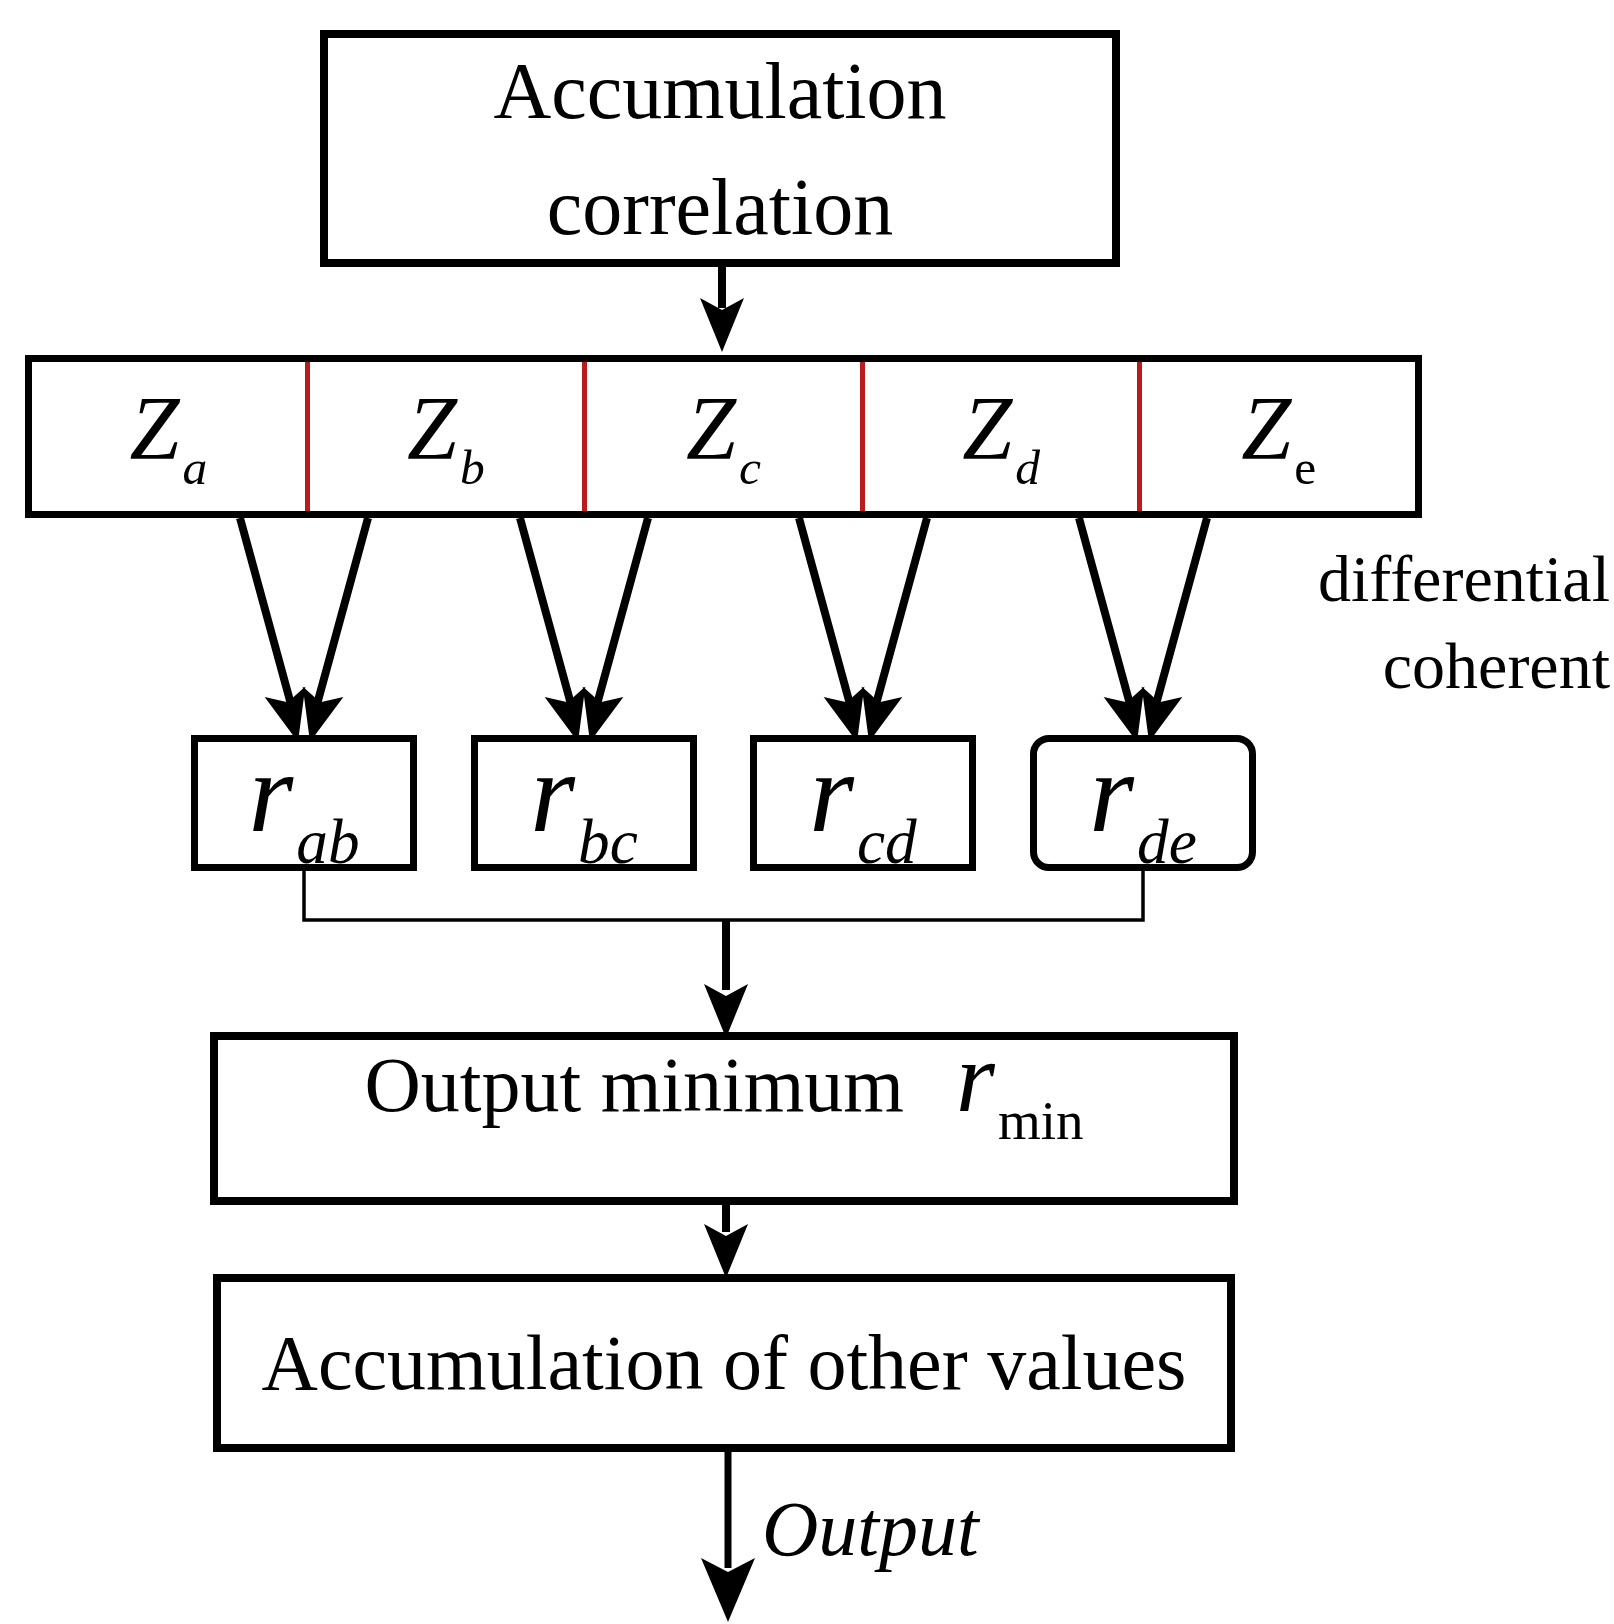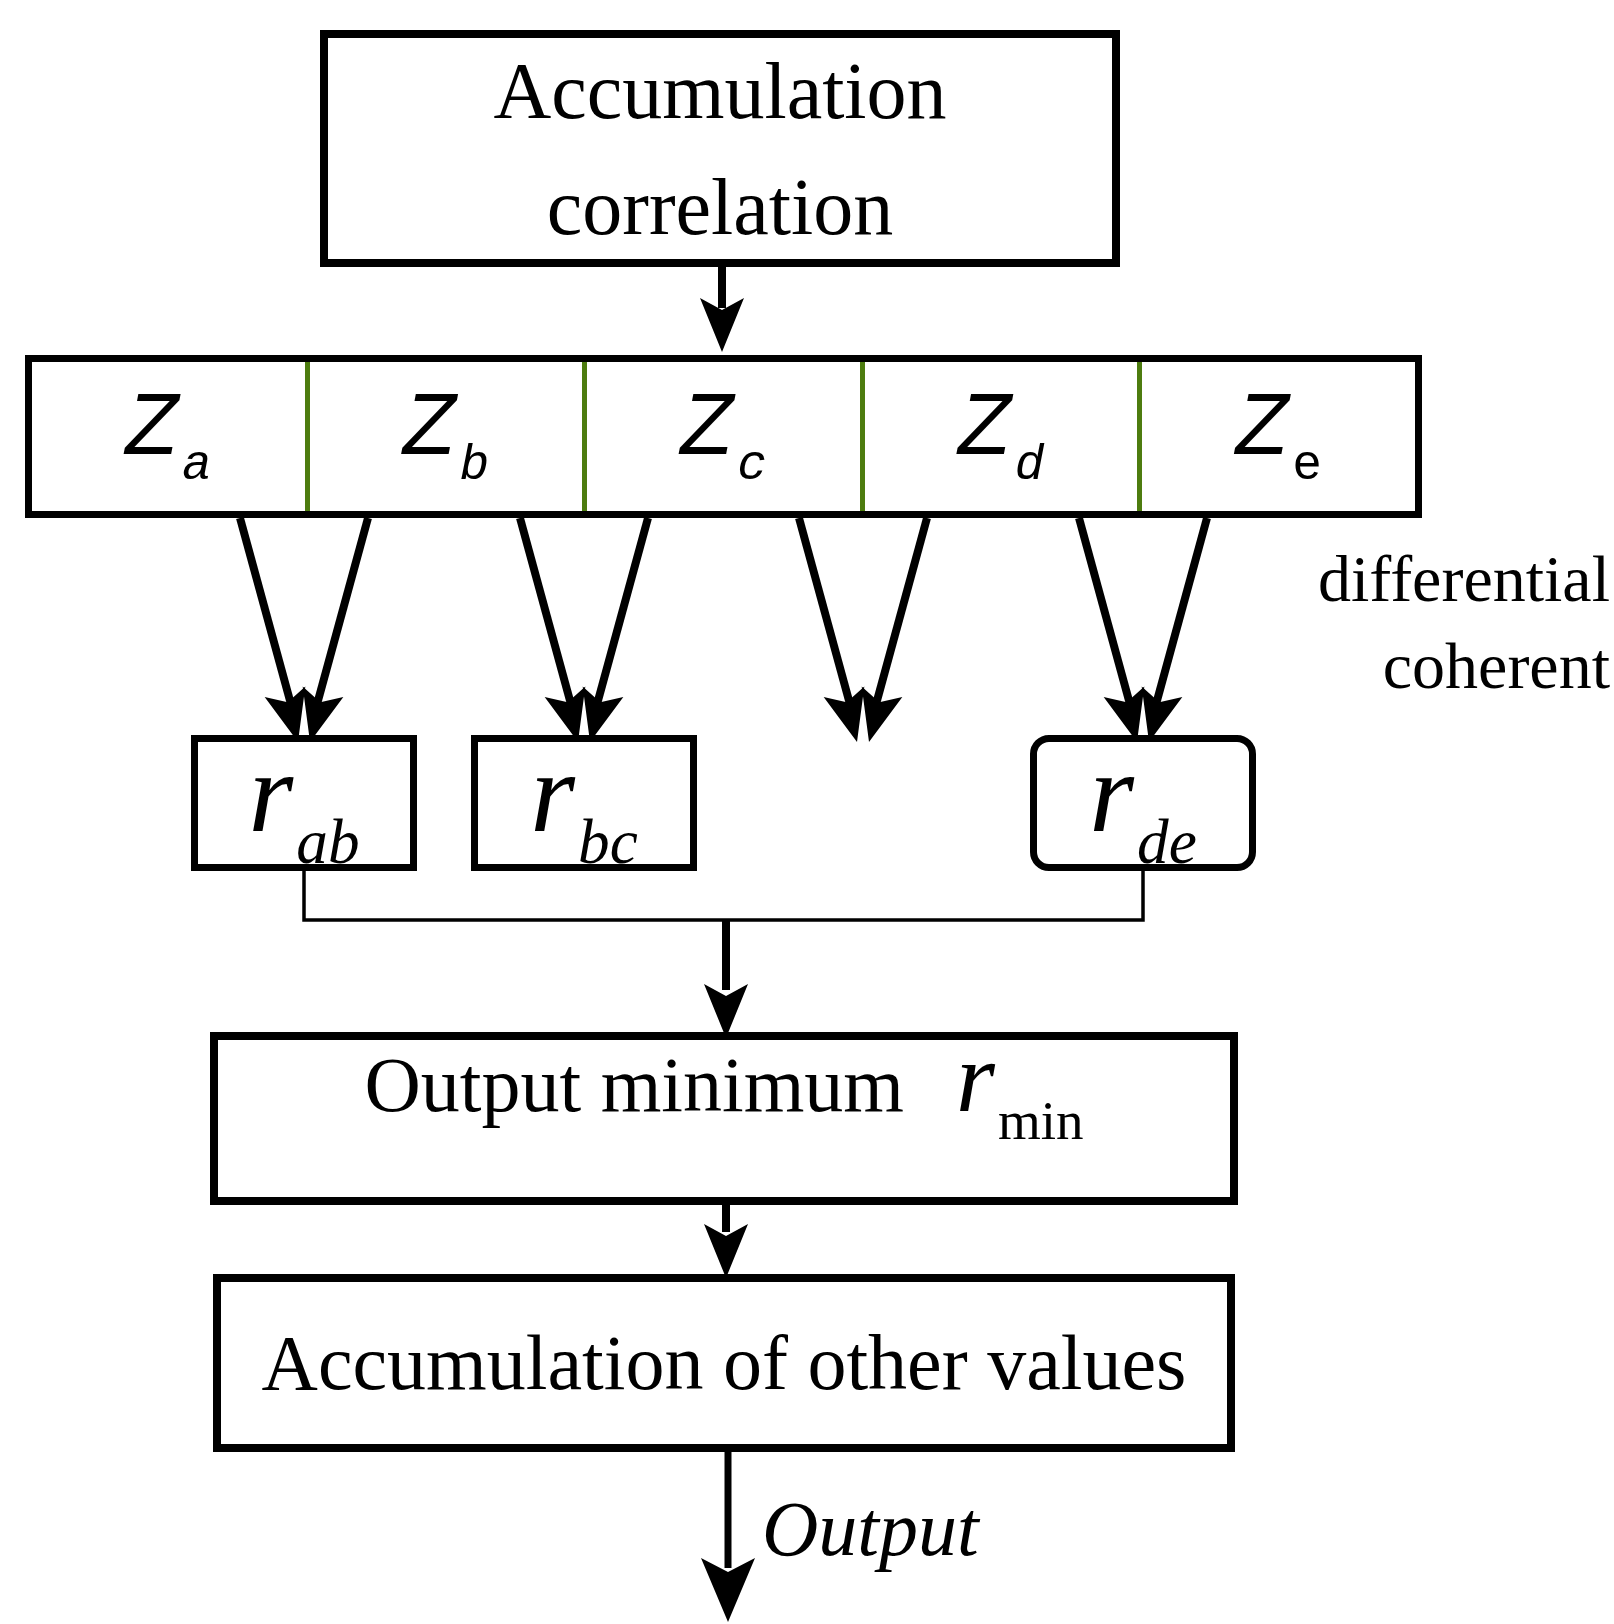--- a/index.html
+++ b/index.html
@@ -43,31 +43,30 @@
   }
   .z-row {
     position: absolute;
     box-sizing: border-box;
     left: 25px; top: 355px;
     width: 1397px; height: 163px;
     border: 7px solid #000;
     background: #fff;
     display: flex;
     z-index: 2;
-    font-family: Liberation Mono, monospace;
   }
   .z-cell {
     flex: 1 1 0;
     display: flex;
     align-items: center;
     justify-content: center;
     font-size: 90px;
   }
   .z-cell + .z-cell {
-    border-left: 5px solid #4d7c0f;
+    border-left: 5px solid #b91c1c;
   }
   .r-box {
     top: 735px;
     width: 226px; height: 136px;
     border-width: 7px;
     font-size: 115px;
     flex-direction: row;
   }
   .r-box-1 { left: 191px; }
   .r-box-2 { left: 471px; }
@@ -215,20 +214,23 @@
       <span class="math"><span class="base">Z</span><span class="sub upright">e</span></span>
     </div>
   </div>
 
   <div class="box r-box r-box-1">
     <span class="math"><span class="base">r</span><span class="sub">ab</span></span>
   </div>
   <div class="box r-box r-box-2">
     <span class="math"><span class="base">r</span><span class="sub">bc</span></span>
   </div>
+  <div class="box r-box r-box-3">
+    <span class="math"><span class="base">r</span><span class="sub">cd</span></span>
+  </div>
   <div class="box r-box r-box-4">
     <span class="math"><span class="base">r</span><span class="sub">de</span></span>
   </div>
 
   <div class="box remove-box">
     <span>Output minimum</span>
     <span class="math remove-symbol"><span class="base">r</span><span class="sub upright">min</span></span>
   </div>
 
   <div class="box accum-box">

